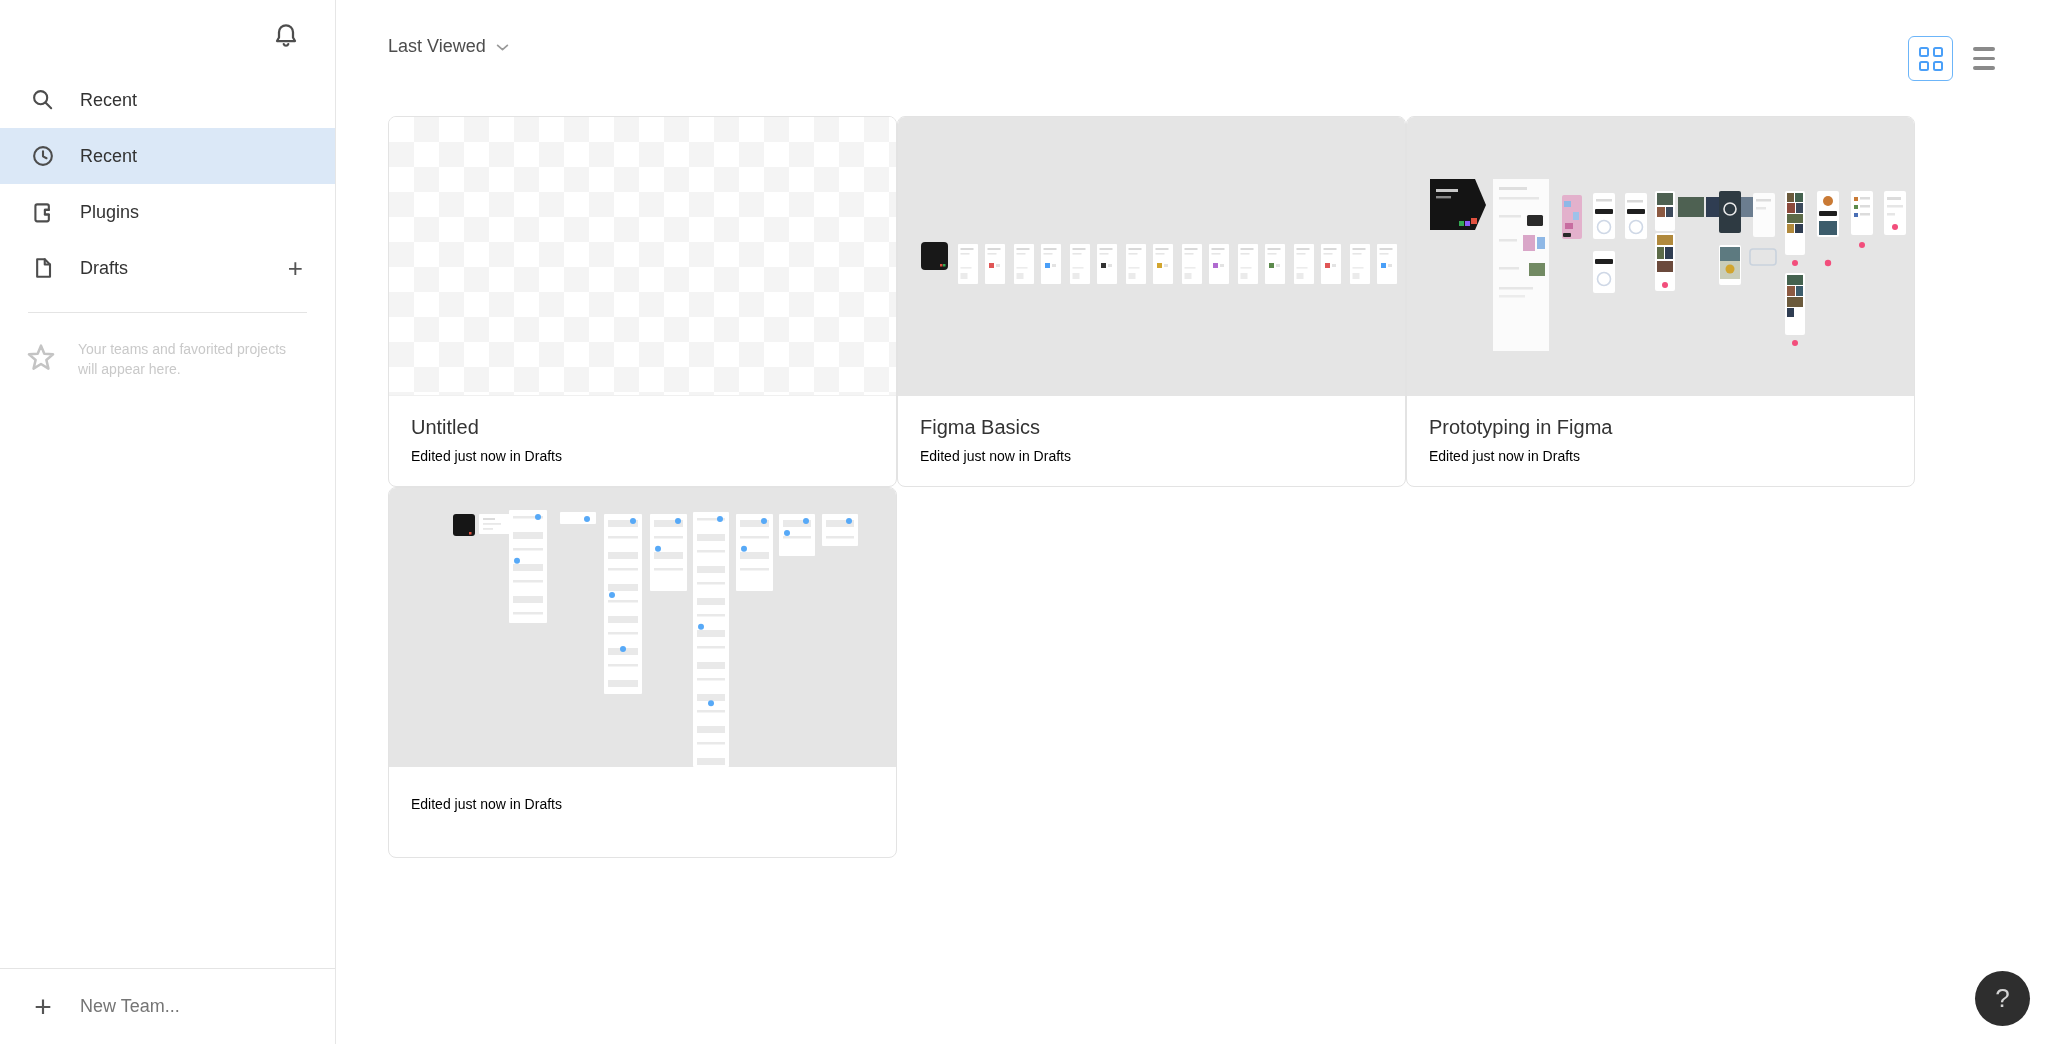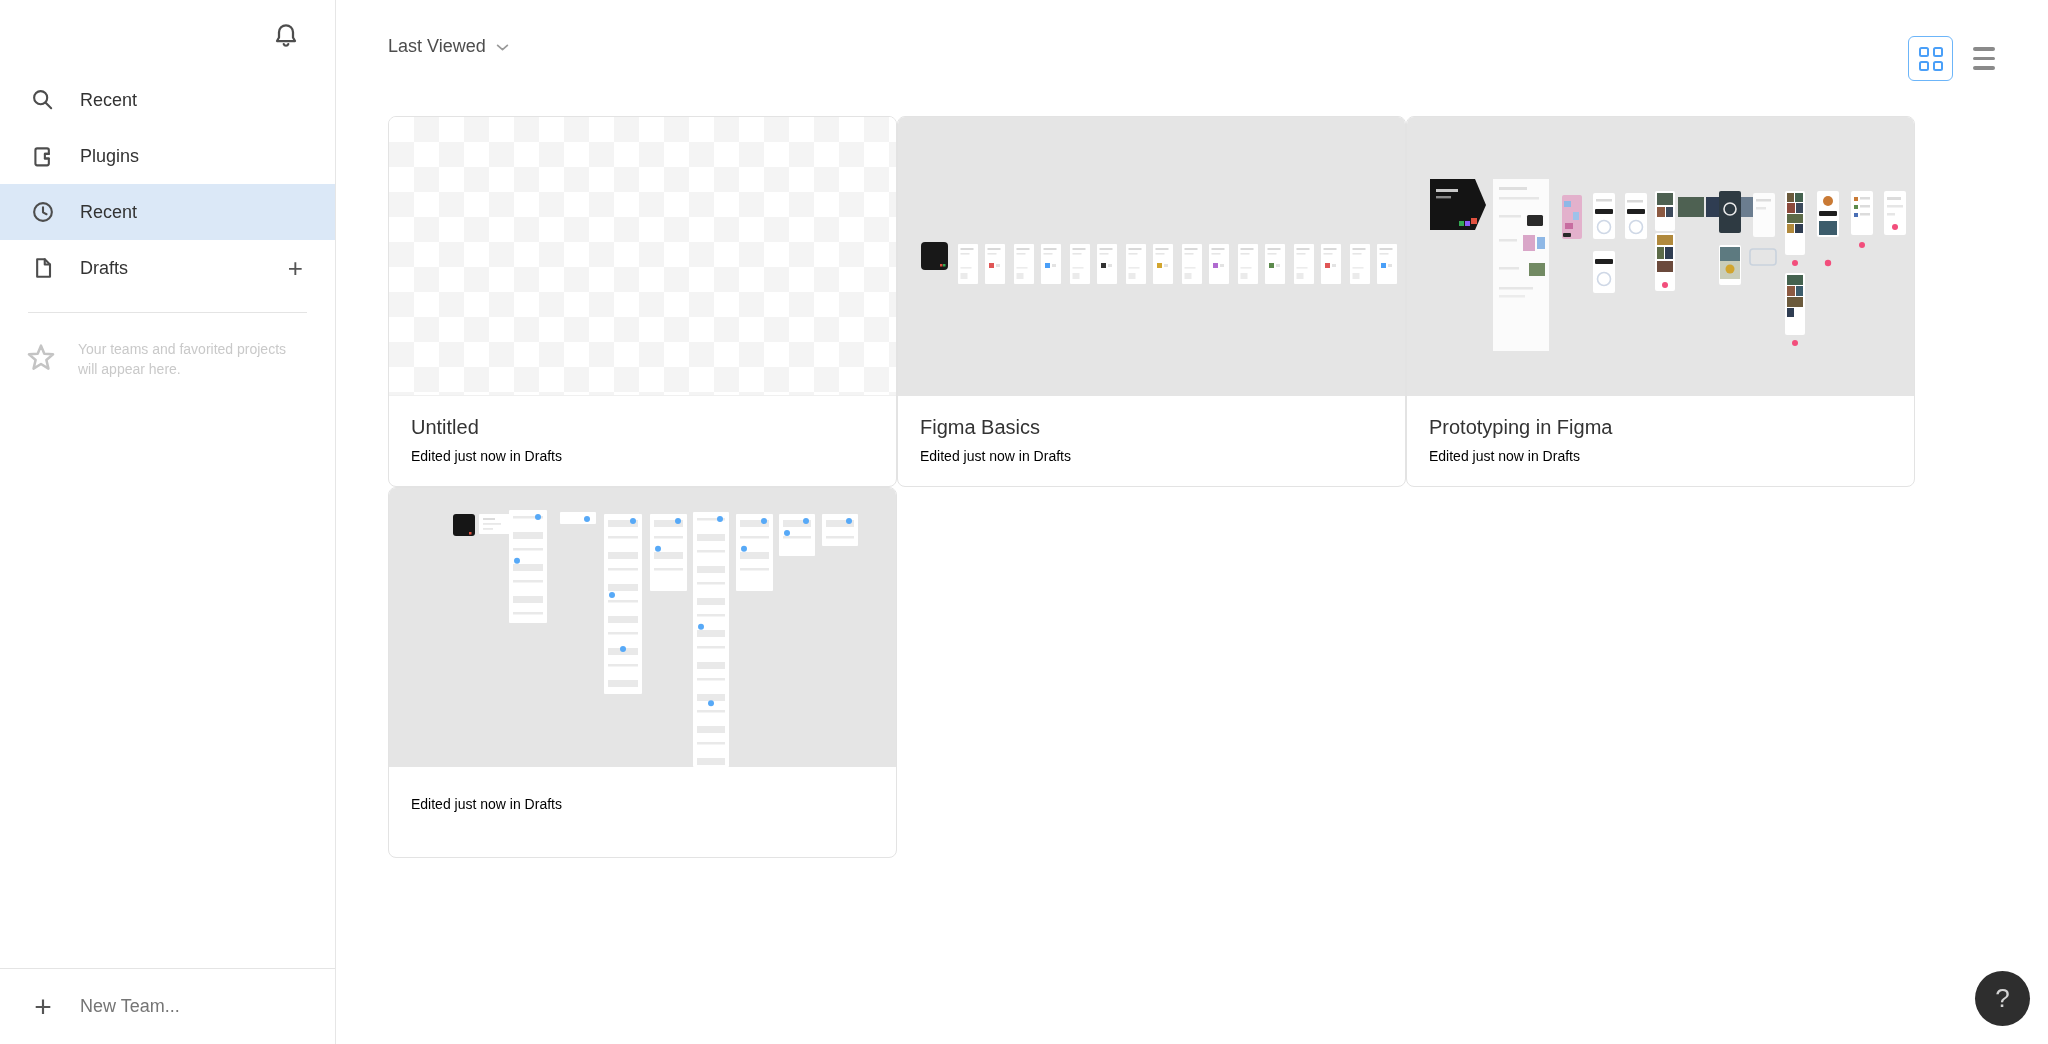--- a/index.html
+++ b/index.html
@@ -103,38 +103,38 @@
       <div class="nav-item">
         <span class="nav-icon">
           <svg width="28" height="28" viewBox="0 0 24 24">
             <circle class="stroke" cx="10" cy="10" r="5.6"></circle>
             <line class="stroke" x1="14.3" y1="14.3" x2="19" y2="19"></line>
           </svg>
         </span>
         <span>Recent</span>
       </div>
 
+      <div class="nav-item active">
+        <span class="nav-icon">
+          <svg width="28" height="28" viewBox="0 0 24 24">
+            <circle class="stroke" cx="12" cy="12" r="7.6"></circle>
+            <path class="stroke" d="M12 8 v4.3 l3 1.6"></path>
+          </svg>
+        </span>
+        <span>Recent</span>
+      </div>
+
       <div class="nav-item">
         <span class="nav-icon">
           <svg width="28" height="28" viewBox="0 0 24 24">
             <path class="stroke" d="M7 5.5 H15.5 a1.5 1.5 0 0 1 1.5 1.5 v3.2 h-3.4 v4 H17 v4.3 a1.5 1.5 0 0 1 -1.5 1.5 H7 a1.5 1.5 0 0 1 -1.5 -1.5 V7 A1.5 1.5 0 0 1 7 5.5 Z"></path>
             <path class="stroke" d="M13.6 10.2 h3.4 M13.6 14.2 H17"></path>
           </svg>
         </span>
         <span>Plugins</span>
-      </div>
-
-      <div class="nav-item active">
-        <span class="nav-icon">
-          <svg width="28" height="28" viewBox="0 0 24 24">
-            <circle class="stroke" cx="12" cy="12" r="7.6"></circle>
-            <path class="stroke" d="M12 8 v4.3 l3 1.6"></path>
-          </svg>
-        </span>
-        <span>Recent</span>
       </div>
 
       <div class="nav-item">
         <span class="nav-icon">
           <svg width="28" height="28" viewBox="0 0 24 24">
             <path class="stroke" d="M7 4.5 h6.5 L18 9 v10.5 H7 Z"></path>
             <path class="stroke" d="M13.5 4.5 V9 H18"></path>
           </svg>
         </span>
         <span>Drafts</span>

